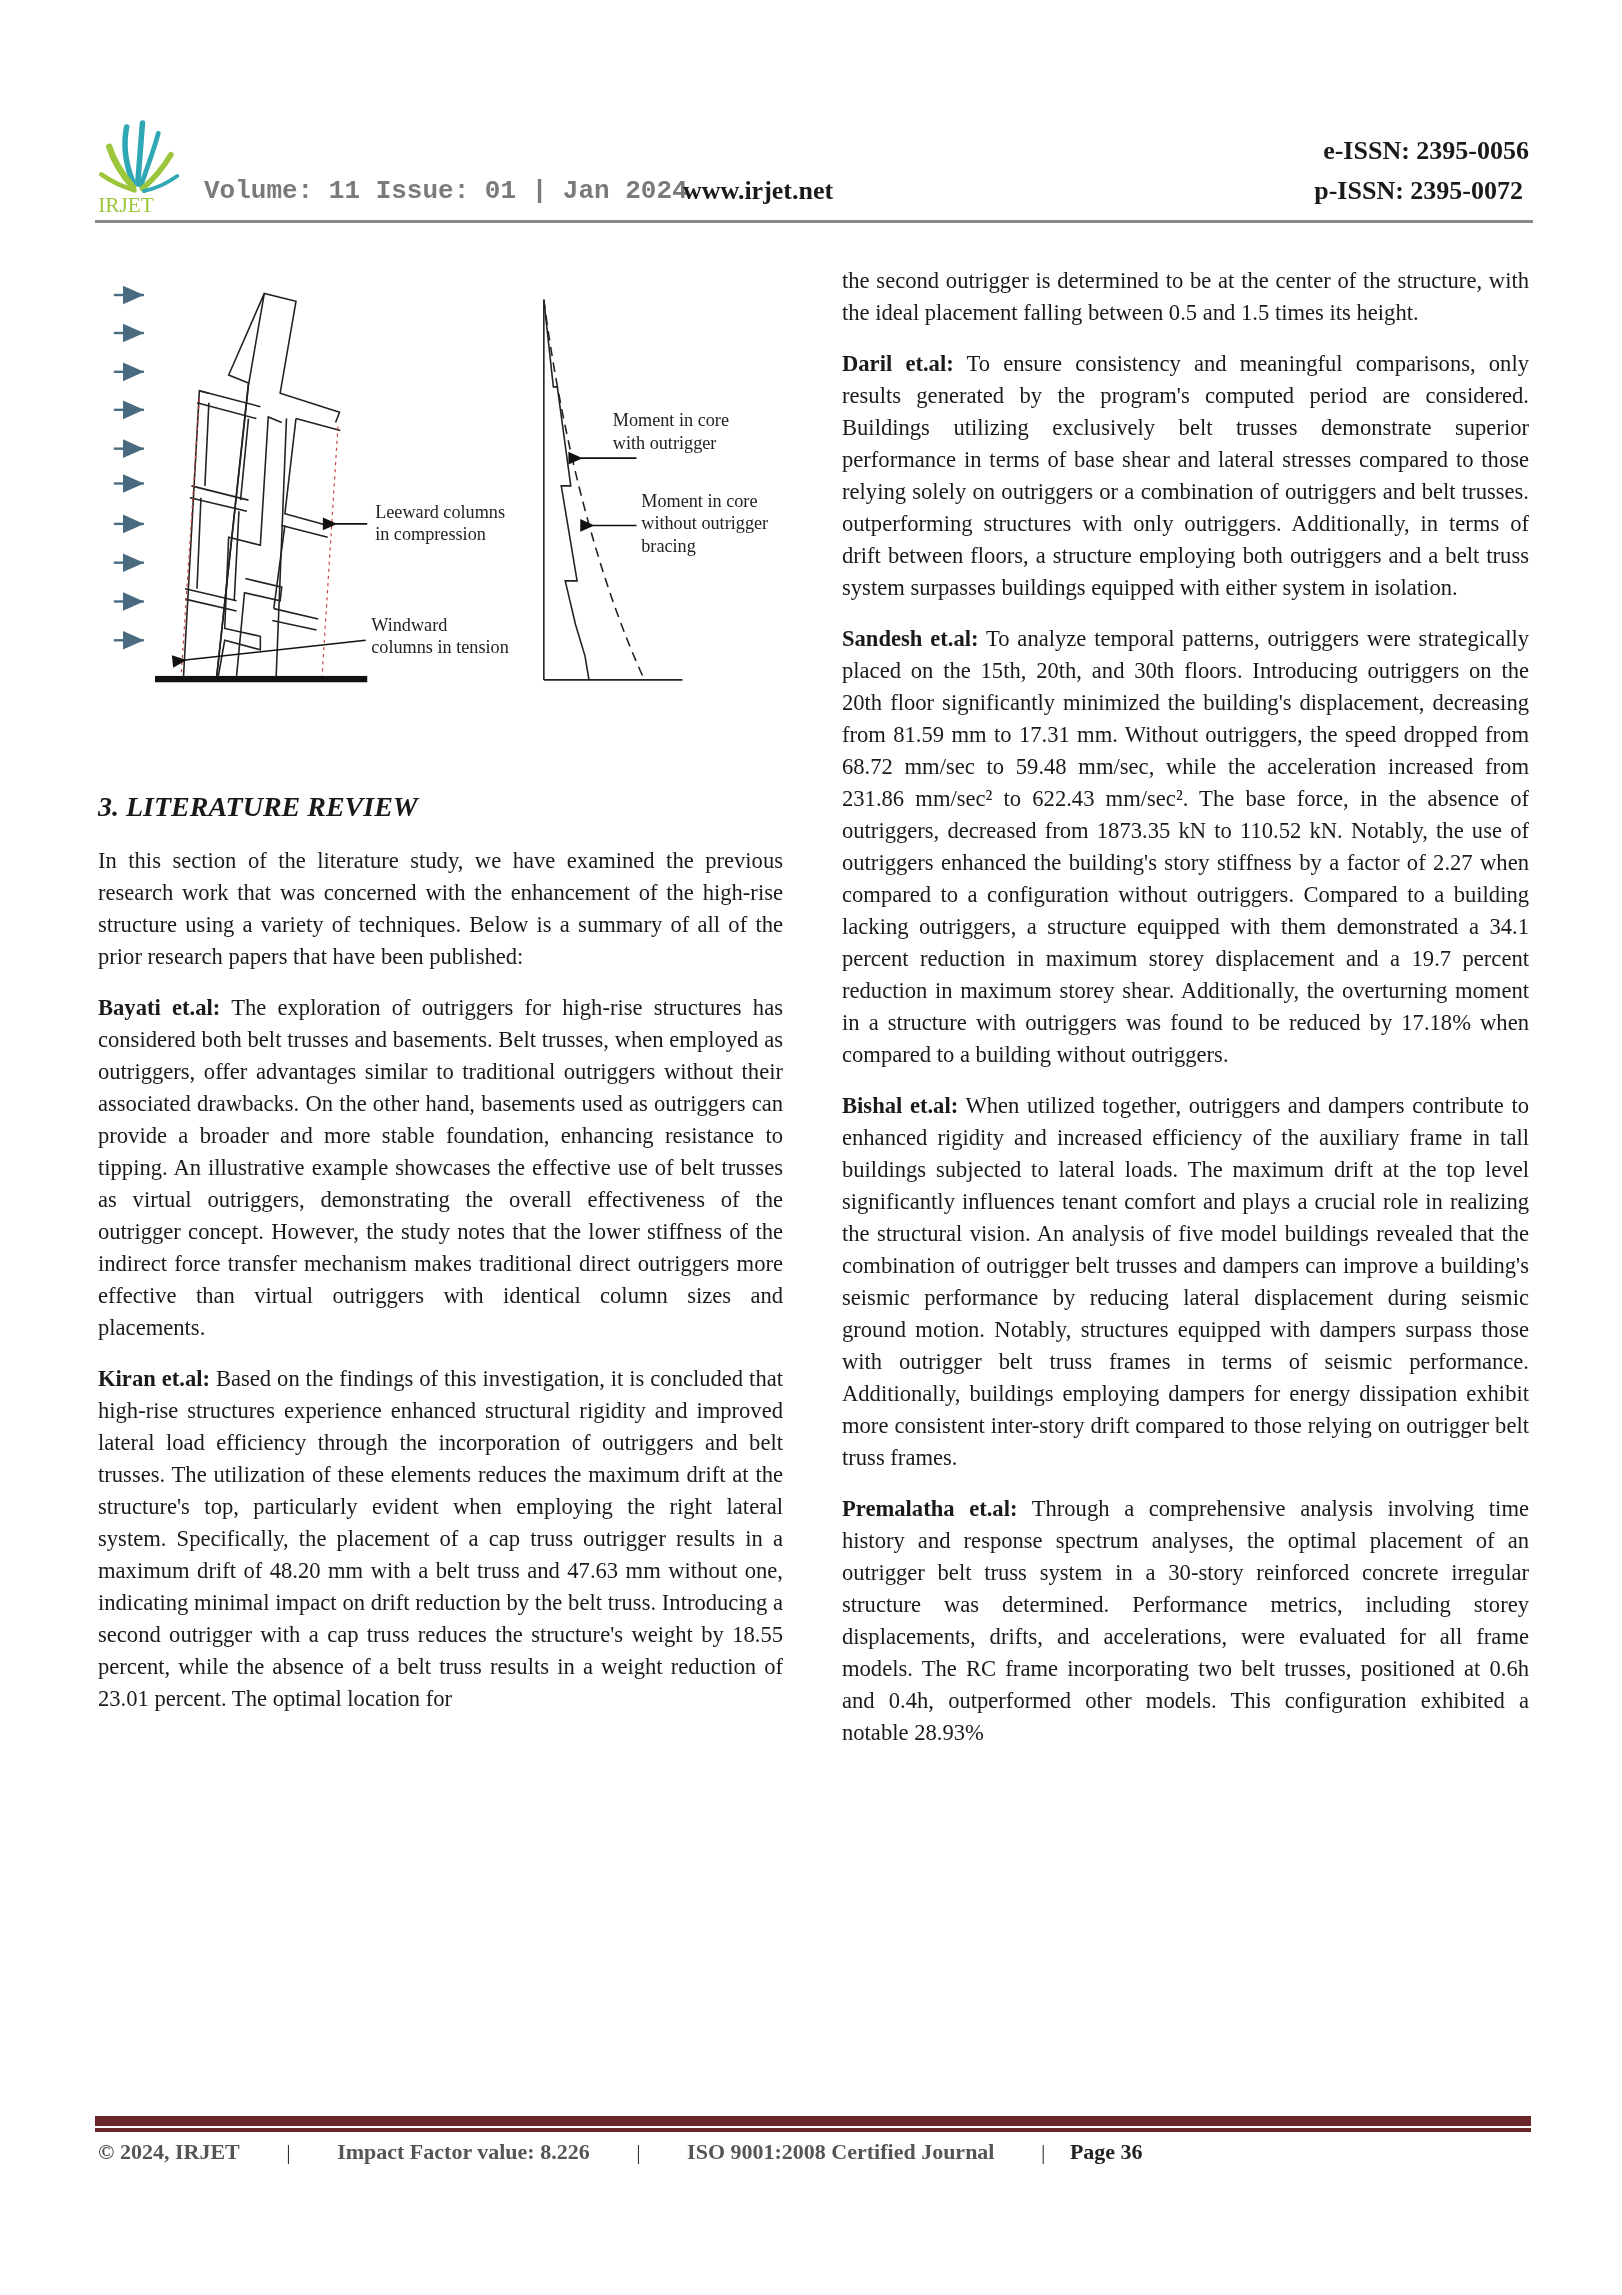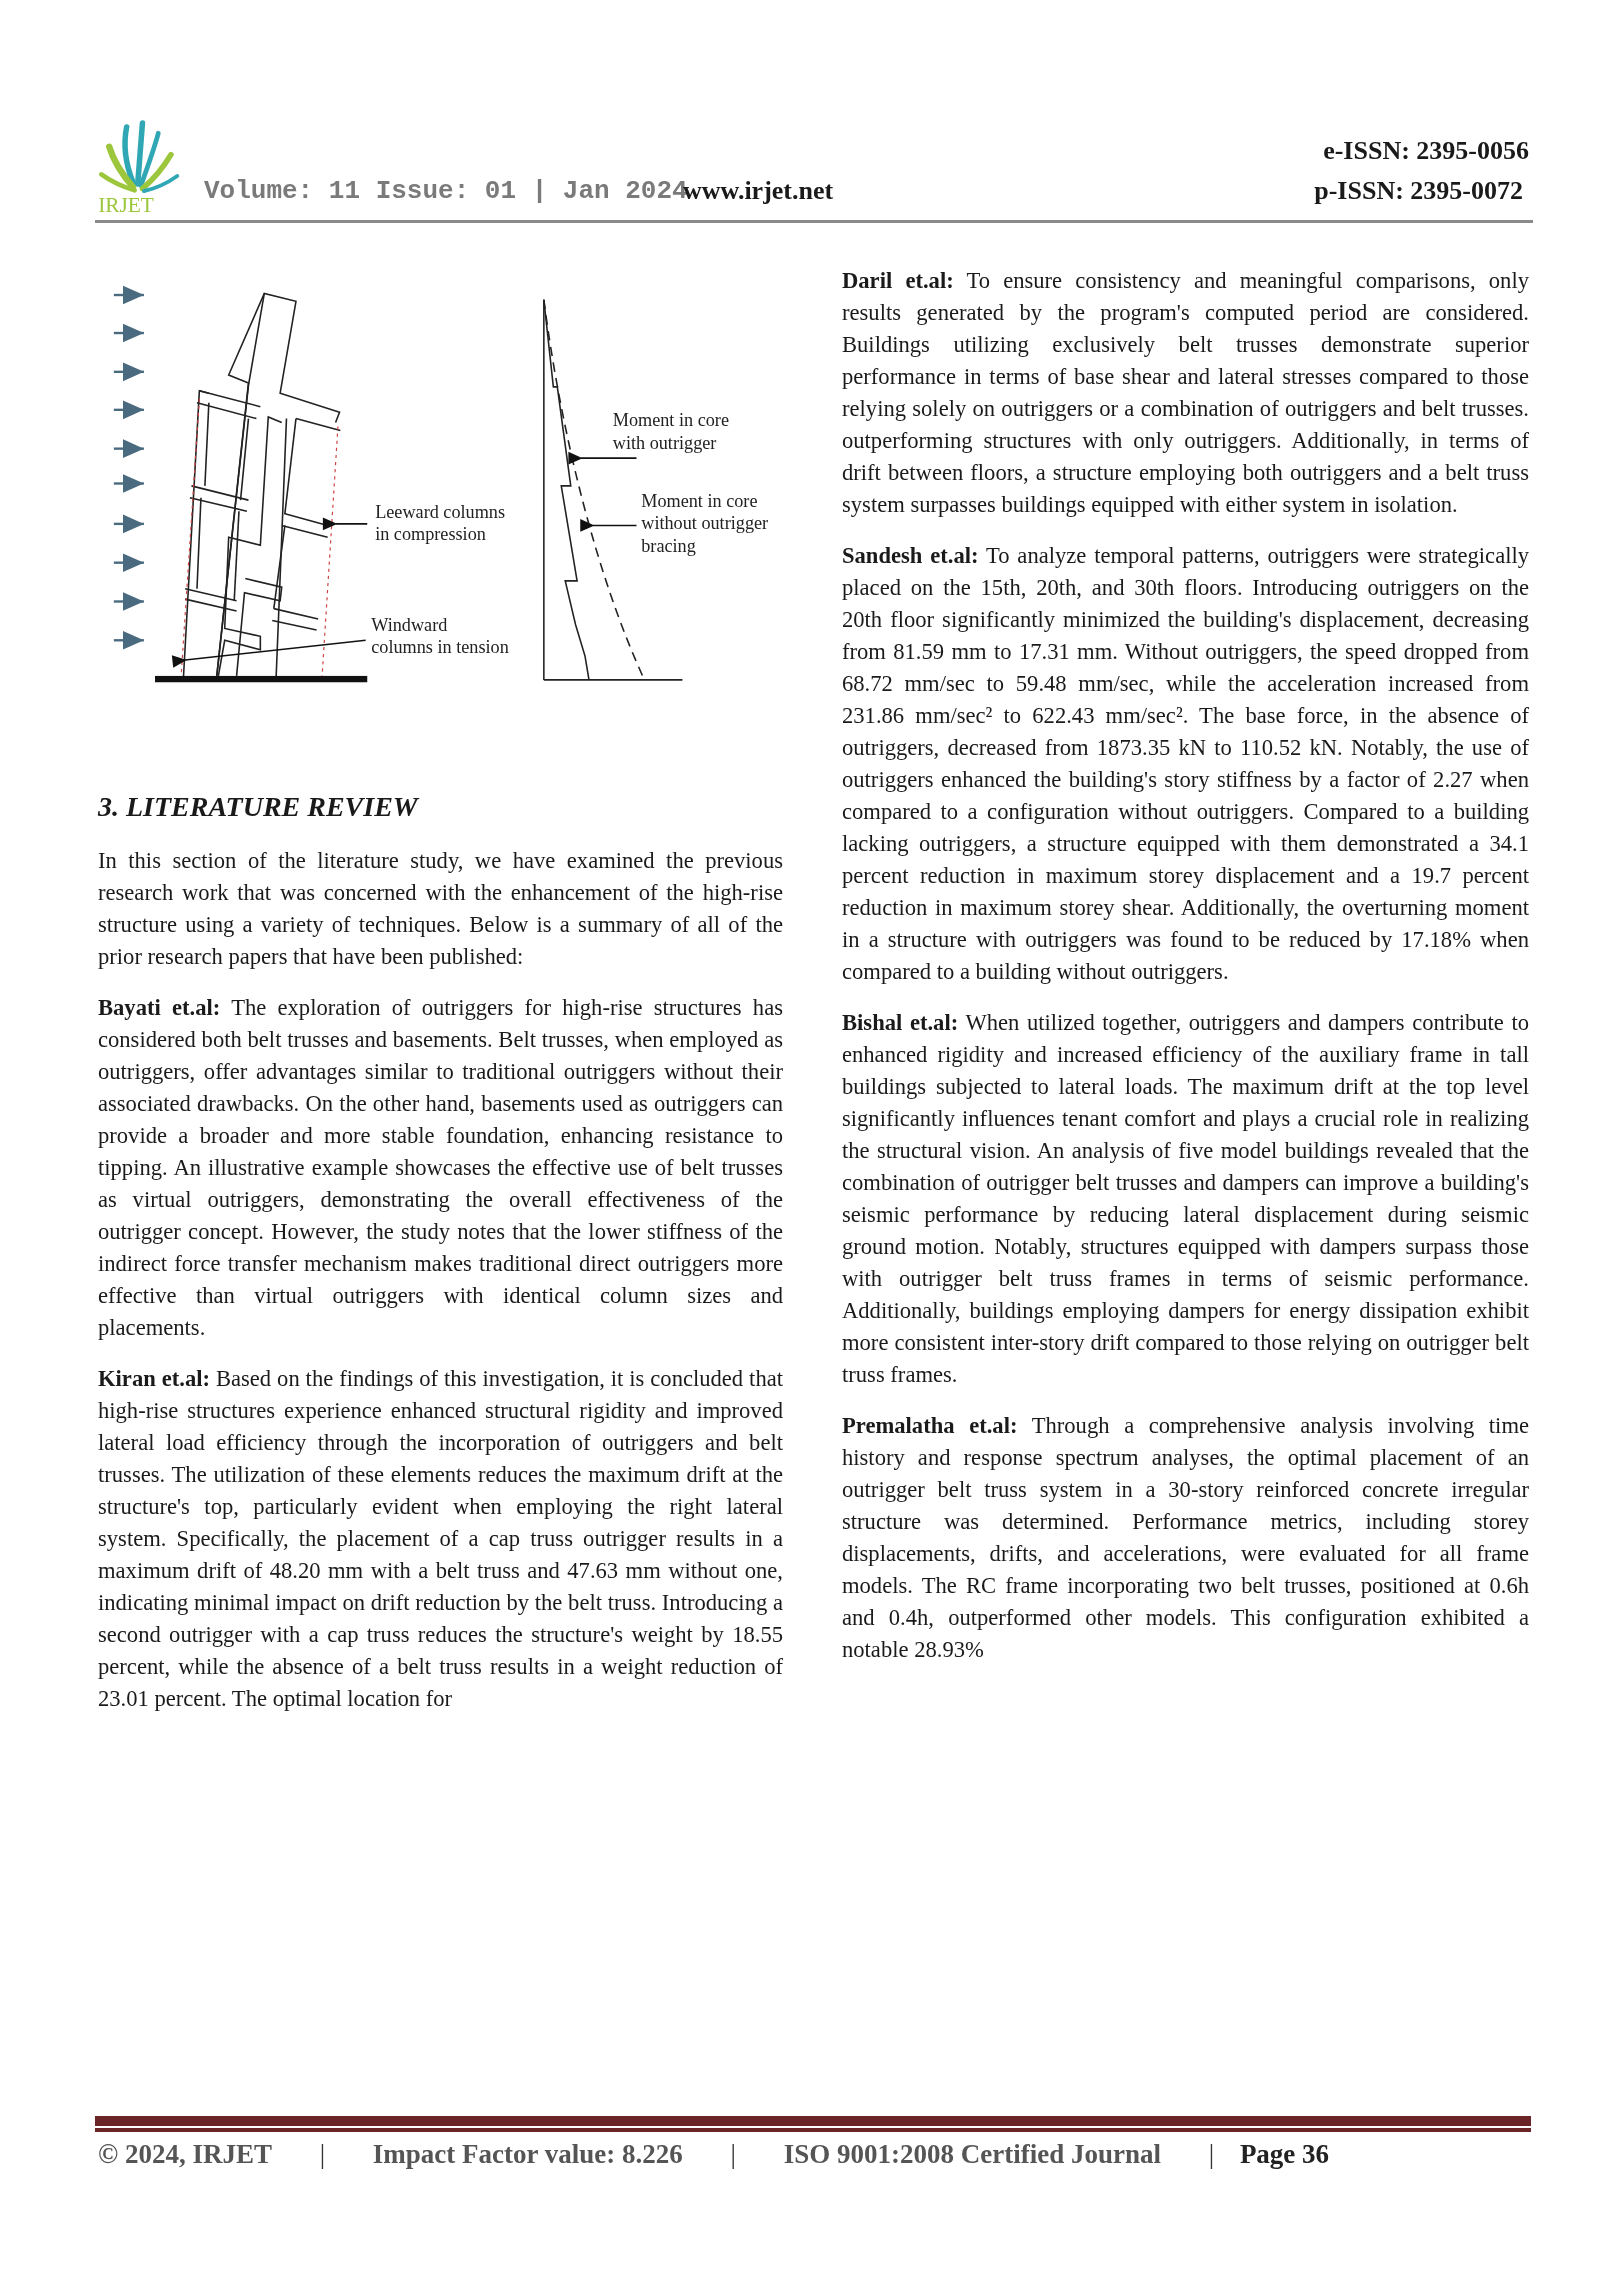--- a/index.html
+++ b/index.html
@@ -17,21 +17,21 @@
   .col p { margin:0 0 19px 0; }
   .col-left { left:98px; top:265px; width:685px; }
   .col-right { left:842px; top:265px; width:687px; }
   .b { font-weight:bold; }
   .figure { width:685px; height:491px; position:relative; margin:11px 0 24px 0; }
   .caption { text-align:center; margin:0 0 16px 0 !important; }
   .section-head { font-weight:bold; font-size:28px; margin:0 0 22px 0 !important;font-style:italic; }
 
   .footer-bar1 { position:absolute; left:95px; top:2116px; width:1436px; height:9.5px; background:#6b2428; }
   .footer-bar2 { position:absolute; left:95px; top:2128px; width:1436px; height:4px; background:#6b2428; }
-  .footer { position:absolute; left:98px; top:2139px; font-size:27px; font-weight:bold; color:#555; white-space:nowrap; }
+  .footer { position:absolute; left:98px; top:2139px; font-size:22px; font-weight:bold; color:#555; white-space:nowrap; }
   .footer span { display:inline-block; }
   .sep { margin:0 41px; color:#333; font-weight:normal; }
 </style>
 </head>
 <body>
 
 <div class="header">
   <svg class="logo" viewBox="0 0 110 120">
     <path d="M40 10 C36 30 38 55 48 80" stroke="#2fa7b5" stroke-width="7" fill="none" stroke-linecap="round"></path>
     <path d="M60 5 C58 30 56 55 54 82" stroke="#2fa7b5" stroke-width="7" fill="none" stroke-linecap="round"></path>
@@ -136,20 +136,21 @@
     </svg>
   </div>
 
   <p class="section-head">3. LITERATURE REVIEW</p>
   <p>In this section of the literature study, we have examined the previous research work that was concerned with the enhancement of the high-rise structure using a variety of techniques. Below is a summary of all of the prior research papers that have been published:</p>
   <p><span class="b">Bayati et.al:</span><span> The exploration of outriggers for high-rise structures has considered both belt trusses and basements. Belt trusses, when employed as outriggers, offer advantages similar to traditional outriggers without their associated drawbacks. On the other hand, basements used as outriggers can provide a broader and more stable foundation, enhancing resistance to tipping. An illustrative example showcases the effective use of belt trusses as virtual outriggers, demonstrating the overall effectiveness of the outrigger concept. However, the study notes that the lower stiffness of the indirect force transfer mechanism makes traditional direct outriggers more effective than virtual outriggers with identical column sizes and placements.</span></p>
   <p><span class="b">Kiran et.al:</span><span> Based on the findings of this investigation, it is concluded that high-rise structures experience enhanced structural rigidity and improved lateral load efficiency through the incorporation of outriggers and belt trusses. The utilization of these elements reduces the maximum drift at the structure's top, particularly evident when employing the right lateral system. Specifically, the placement of a cap truss outrigger results in a maximum drift of 48.20 mm with a belt truss and 47.63 mm without one, indicating minimal impact on drift reduction by the belt truss. Introducing a second outrigger with a cap truss reduces the structure's weight by 18.55 percent, while the absence of a belt truss results in a weight reduction of 23.01 percent. The optimal location for</span></p>
 </div>
 
 <div class="col col-right">
+  <p>the second outrigger is determined to be at the center of the structure, with the ideal placement falling between 0.5 and 1.5 times its height.</p>
   <p><span class="b">Daril et.al:</span><span> To ensure consistency and meaningful comparisons, only results generated by the program's computed period are considered. Buildings utilizing exclusively belt trusses demonstrate superior performance in terms of base shear and lateral stresses compared to those relying solely on outriggers or a combination of outriggers and belt trusses. outperforming structures with only outriggers. Additionally, in terms of drift between floors, a structure employing both outriggers and a belt truss system surpasses buildings equipped with either system in isolation.</span></p>
   <p><span class="b">Sandesh et.al:</span><span> To analyze temporal patterns, outriggers were strategically placed on the 15th, 20th, and 30th floors. Introducing outriggers on the 20th floor significantly minimized the building's displacement, decreasing from 81.59 mm to 17.31 mm. Without outriggers, the speed dropped from 68.72 mm/sec to 59.48 mm/sec, while the acceleration increased from 231.86 mm/sec² to 622.43 mm/sec². The base force, in the absence of outriggers, decreased from 1873.35 kN to 110.52 kN. Notably, the use of outriggers enhanced the building's story stiffness by a factor of 2.27 when compared to a configuration without outriggers. Compared to a building lacking outriggers, a structure equipped with them demonstrated a 34.1 percent reduction in maximum storey displacement and a 19.7 percent reduction in maximum storey shear. Additionally, the overturning moment in a structure with outriggers was found to be reduced by 17.18% when compared to a building without outriggers.</span></p>
   <p><span class="b">Bishal et.al:</span><span> When utilized together, outriggers and dampers contribute to enhanced rigidity and increased efficiency of the auxiliary frame in tall buildings subjected to lateral loads. The maximum drift at the top level significantly influences tenant comfort and plays a crucial role in realizing the structural vision. An analysis of five model buildings revealed that the combination of outrigger belt trusses and dampers can improve a building's seismic performance by reducing lateral displacement during seismic ground motion. Notably, structures equipped with dampers surpass those with outrigger belt truss frames in terms of seismic performance. Additionally, buildings employing dampers for energy dissipation exhibit more consistent inter-story drift compared to those relying on outrigger belt truss frames.</span></p>
   <p><span class="b">Premalatha et.al:</span><span> Through a comprehensive analysis involving time history and response spectrum analyses, the optimal placement of an outrigger belt truss system in a 30-story reinforced concrete irregular structure was determined. Performance metrics, including storey displacements, drifts, and accelerations, were evaluated for all frame models. The RC frame incorporating two belt trusses, positioned at 0.6h and 0.4h, outperformed other models. This configuration exhibited a notable 28.93%</span></p>
 </div>
 
 <div class="footer-bar1"></div>
 <div class="footer-bar2"></div>
 <div class="footer">
   <span>© 2024, IRJET</span>

